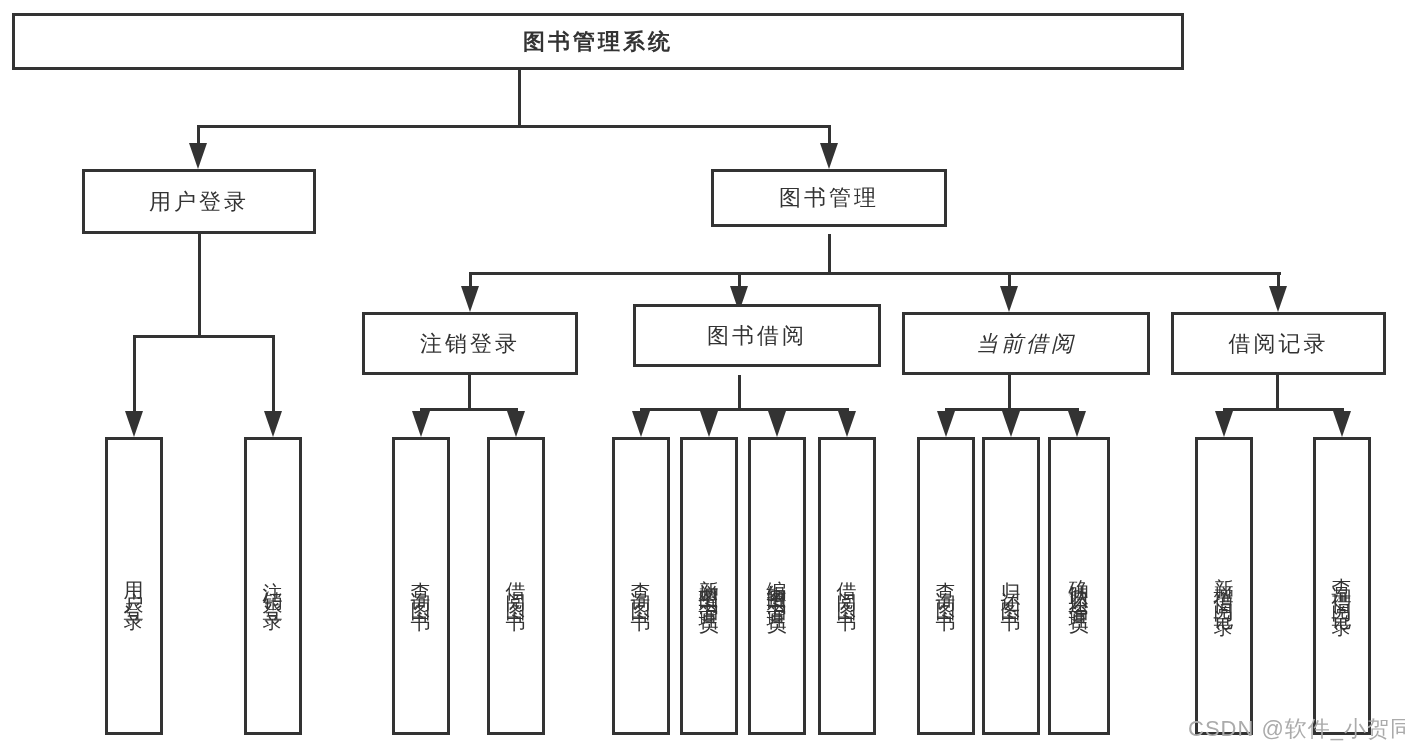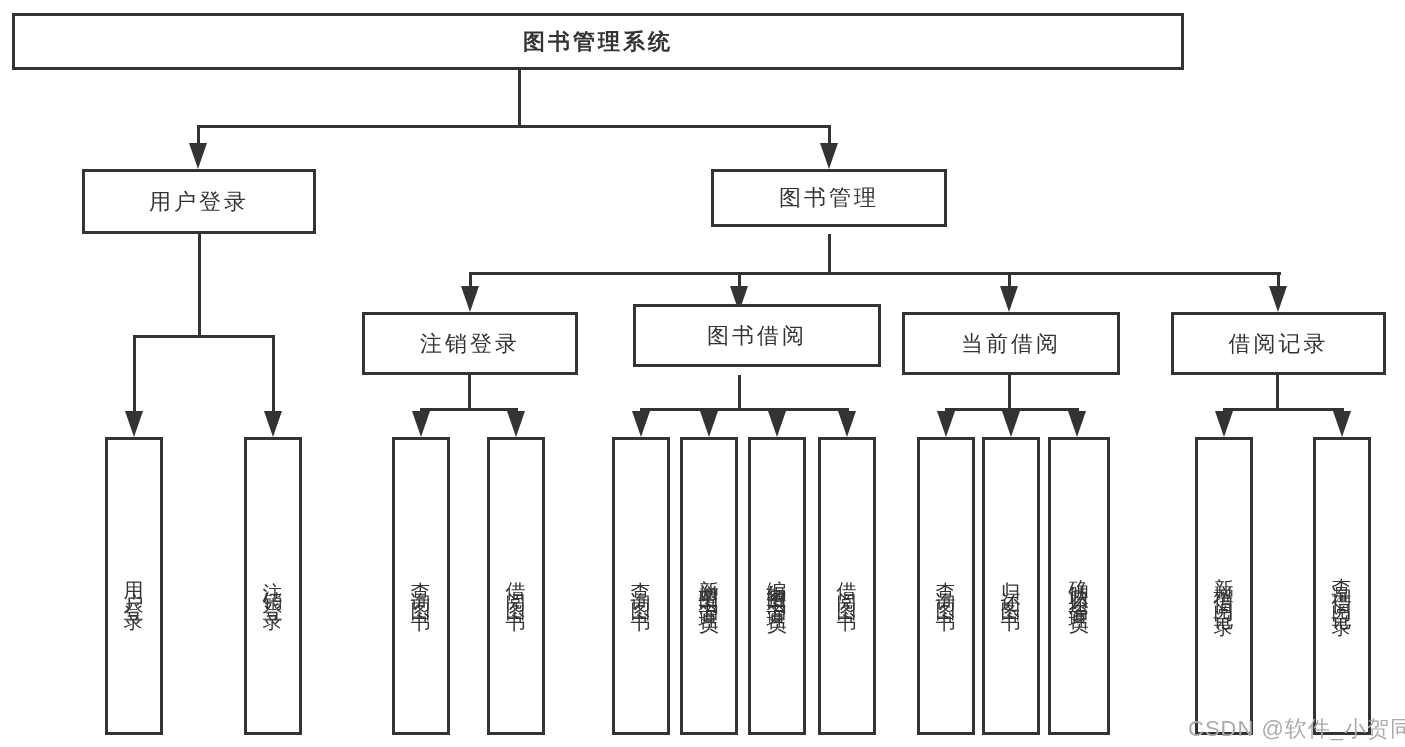--- a/index.html
+++ b/index.html
@@ -101,21 +101,21 @@
   <div class="ahead" style="left:1000px; top:286px;"></div>
   <div class="vline" style="left:1277px; top:272px; height:20px;"></div>
   <div class="ahead" style="left:1269px; top:286px;"></div>
 
   <div class="box hbox" style="left:362px; top:312px; width:216px; height:63px;">
     <span>注销登录</span>
   </div>
   <div class="box hbox" style="left:633px; top:304px; width:248px; height:63px;">
     <span>图书借阅</span>
   </div>
-  <div class="box hbox" style="left:902px; top:312px; width:218px; height:63px;">
+  <div class="box hbox" style="left:902px; top:312px; width:248px; height:63px;font-style:italic;">
     <span>当前借阅</span>
   </div>
   <div class="box hbox" style="left:1171px; top:312px; width:215px; height:63px;">
     <span>借阅记录</span>
   </div>
 
   <div class="vline" style="left:468px; top:375px; height:36px;"></div>
   <div class="vline" style="left:738px; top:375px; height:36px;"></div>
   <div class="vline" style="left:1008px; top:375px; height:36px;"></div>
   <div class="vline" style="left:1276px; top:375px; height:36px;"></div>

